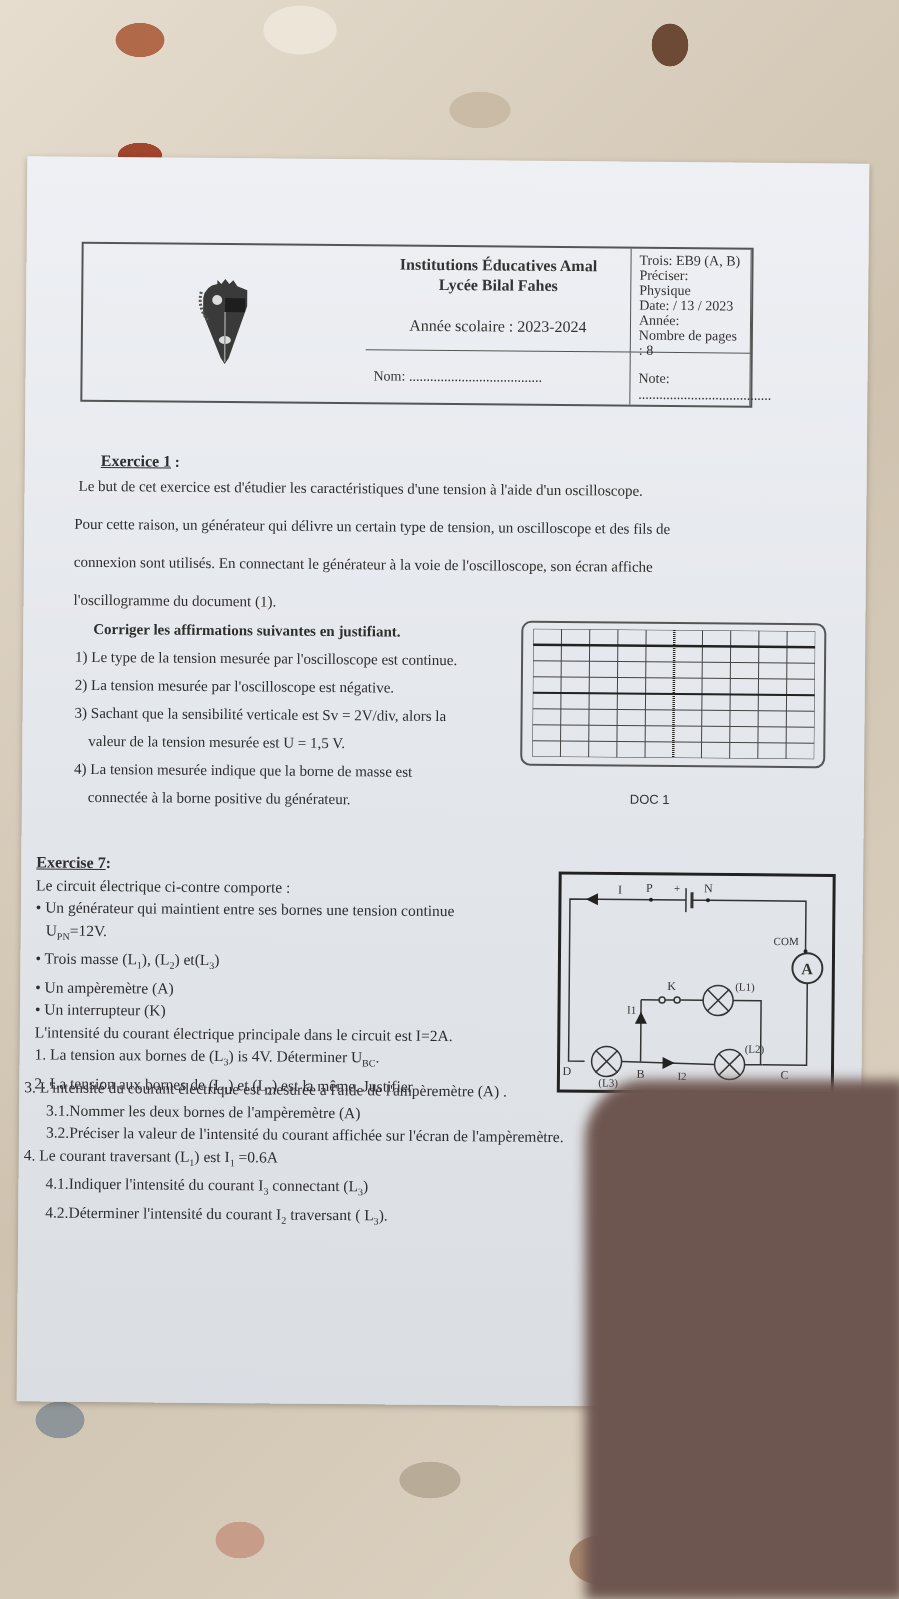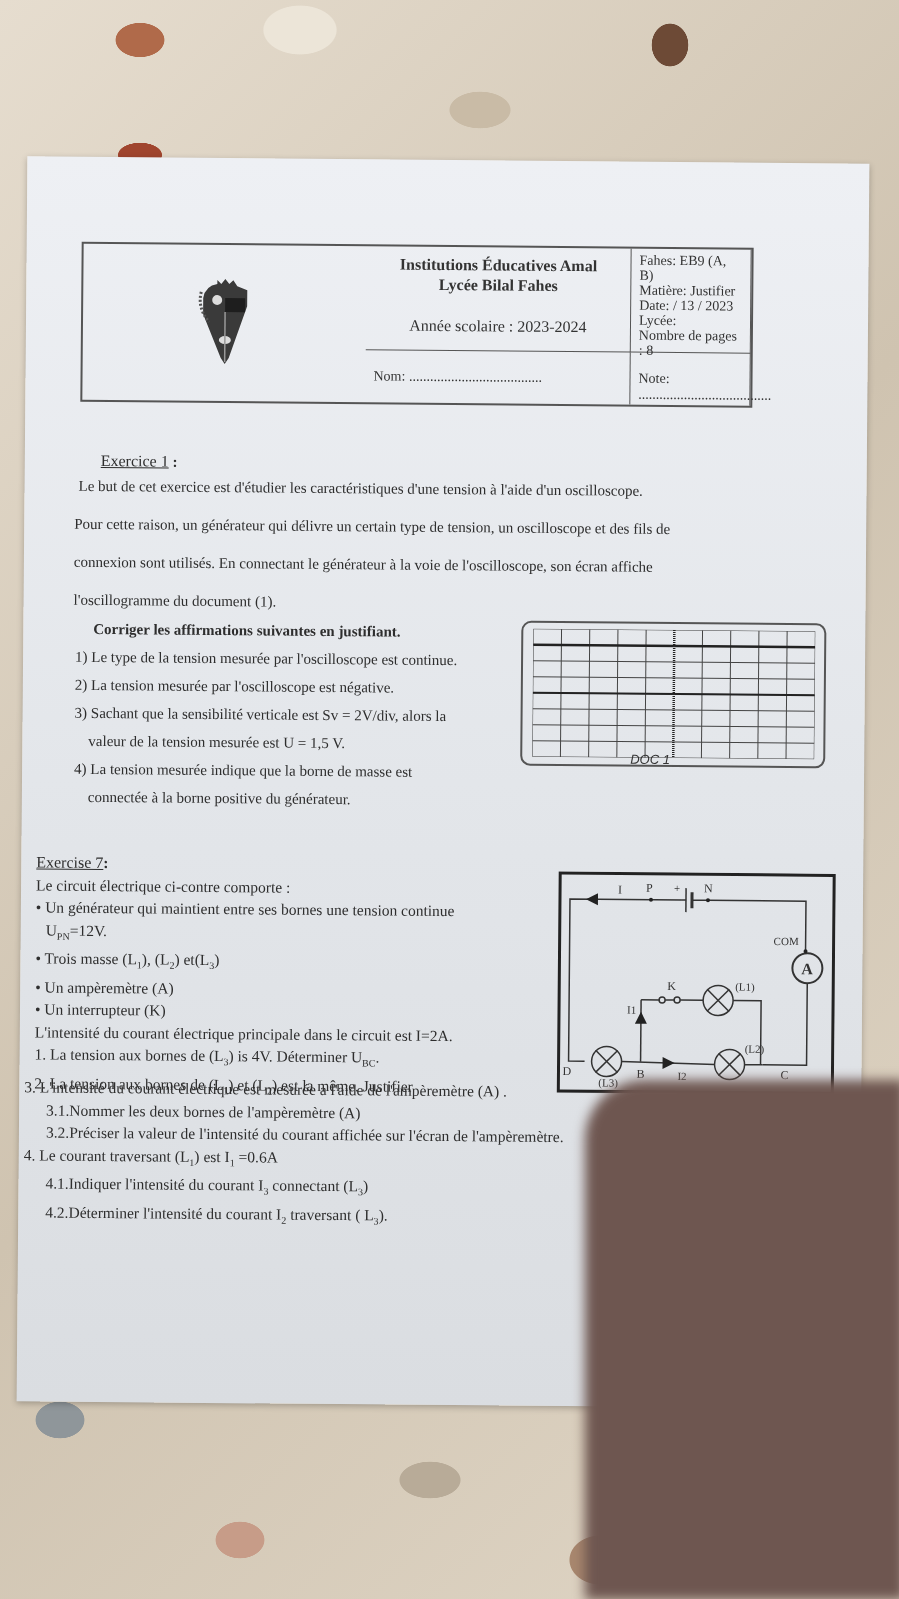--- a/index.html
+++ b/index.html
@@ -40,52 +40,52 @@
     grid-template-rows: 104px 52px;
   }
   .cell { border-right: 1.5px solid #555; border-bottom: 1.5px solid #555; color: #333; }
   .cell.school { text-align: center; padding-top: 8px; font-size: 16px; }
   .cell.school .b { font-weight: bold; line-height: 20px; }
   .cell.school .yr { margin-top: 22px; font-size: 16px; }
   .cell.info { font-size: 14px; line-height: 15px; padding: 4px 8px; }
   .cell.logo { grid-row: 1 / span 2; border-right: none; border-bottom: none; display: flex; align-items: center; justify-content: center; }
   .cell.nom, .cell.note { font-size: 14px; padding: 18px 8px; border-bottom: none; }
   .section { position: absolute; color: #2e2e2e; font-size: 15px; }
-  .ex-title { font-weight: normal; text-decoration: underline; font-size: 16px; }
+  .ex-title { font-weight: bold; text-decoration: underline; font-size: 16px; }
   .para p { line-height: 38px; }
   .affirm p { line-height: 28px; }
   .bold { font-weight: bold; }
   .scope {
     position: absolute; left: 498px; top: 460px; width: 305px; height: 145px;
     border: 2px solid #555; border-radius: 10px; padding: 6px 10px;
   }
-  .doc-label { position: absolute; left: 608px; top: 590px; font-family: "Liberation Sans", sans-serif; font-size: 13px; color: #333; font-style: italic; }
+  .doc-label { position: absolute; left: 608px; top: 630px; font-family: "Liberation Sans", sans-serif; font-size: 13px; color: #333; }
   .ex2 p { line-height: 22.5px; font-size: 15.5px; }
   .indent1 { padding-left: 22px; }
   .circuit { position: absolute; left: 525px; top: 710px; width: 290px; height: 222px; }
   sub { font-size: 10px; }
 </style>
 </head>
 <body>
 
 <div class="floor"></div>
 
 <div class="paper">
 
   <div class="header-table">
     <div class="cell school">
       <div class="b">Institutions Éducatives Amal</div>
       <div class="b">Lycée Bilal Fahes</div>
       <div class="yr">Année scolaire : 2023-2024</div>
     </div>
     <div class="cell info">
-      <div>Fahes: EB9 (A, B)</div>
-      <div>Matière: Justifier</div>
+      <div>Trois: EB9 (A, B)</div>
+      <div>Préciser: Physique</div>
       <div>Date:   / 13 / 2023</div>
-      <div>Lycée:</div>
+      <div>Année:</div>
       <div>Nombre de pages : 8</div>
     </div>
     <div class="cell logo">
       <svg width="60" height="90" viewBox="0 0 60 90">
         <path d="M8 20 Q10 8 22 6 L22 2 L26 6 L30 1 L34 6 L38 2 L42 8 L52 12 L52 28 L34 80 L30 86 L26 80 L8 36 Z" fill="#3a3a3a"></path>
         <rect x="30" y="20" width="20" height="14" fill="#1e1e1e"></rect>
         <circle cx="22" cy="22" r="5" fill="#ddd"></circle>
         <ellipse cx="30" cy="62" rx="6" ry="4" fill="#ddd"></ellipse>
         <line x1="30" y1="34" x2="30" y2="84" stroke="#999" stroke-width="1.5"></line>
         <path d="M6 14 Q2 30 14 44" stroke="#555" stroke-width="3" fill="none" stroke-dasharray="2 2"></path>

